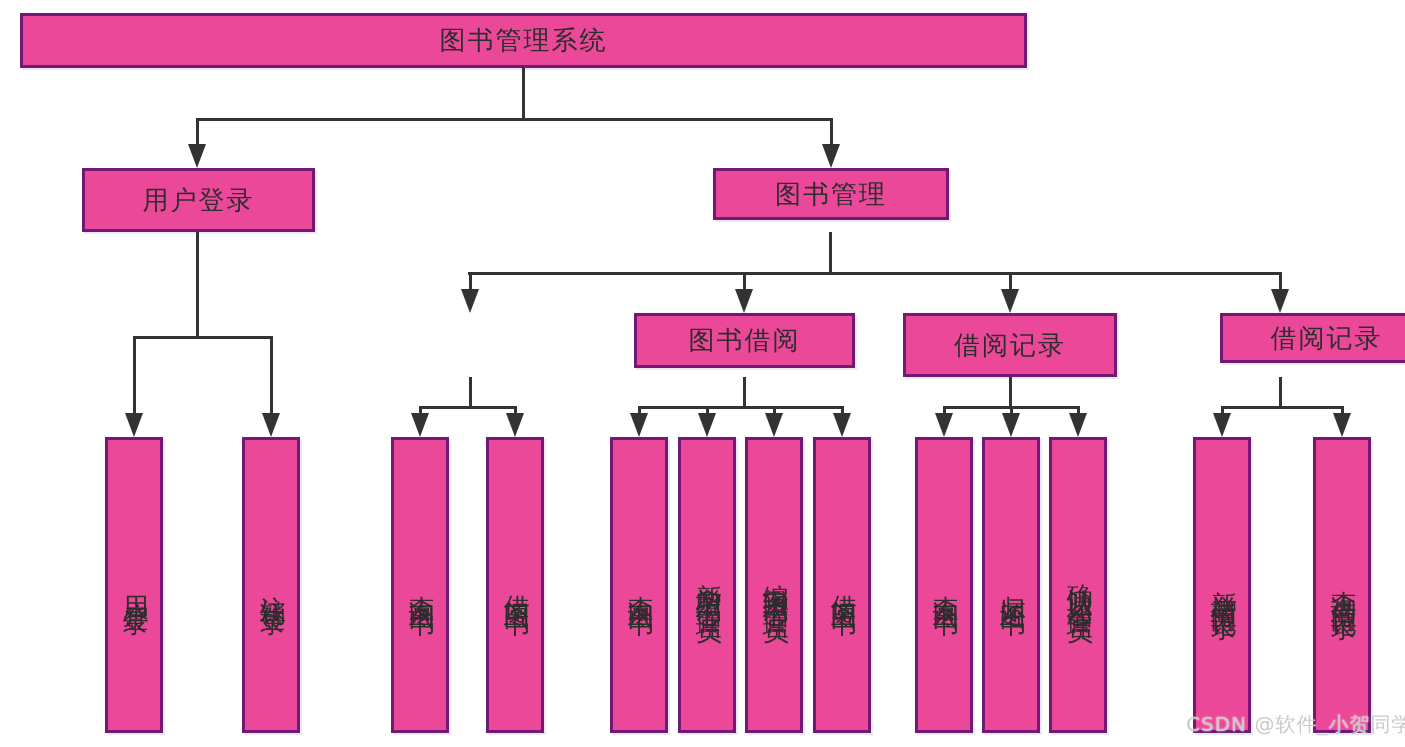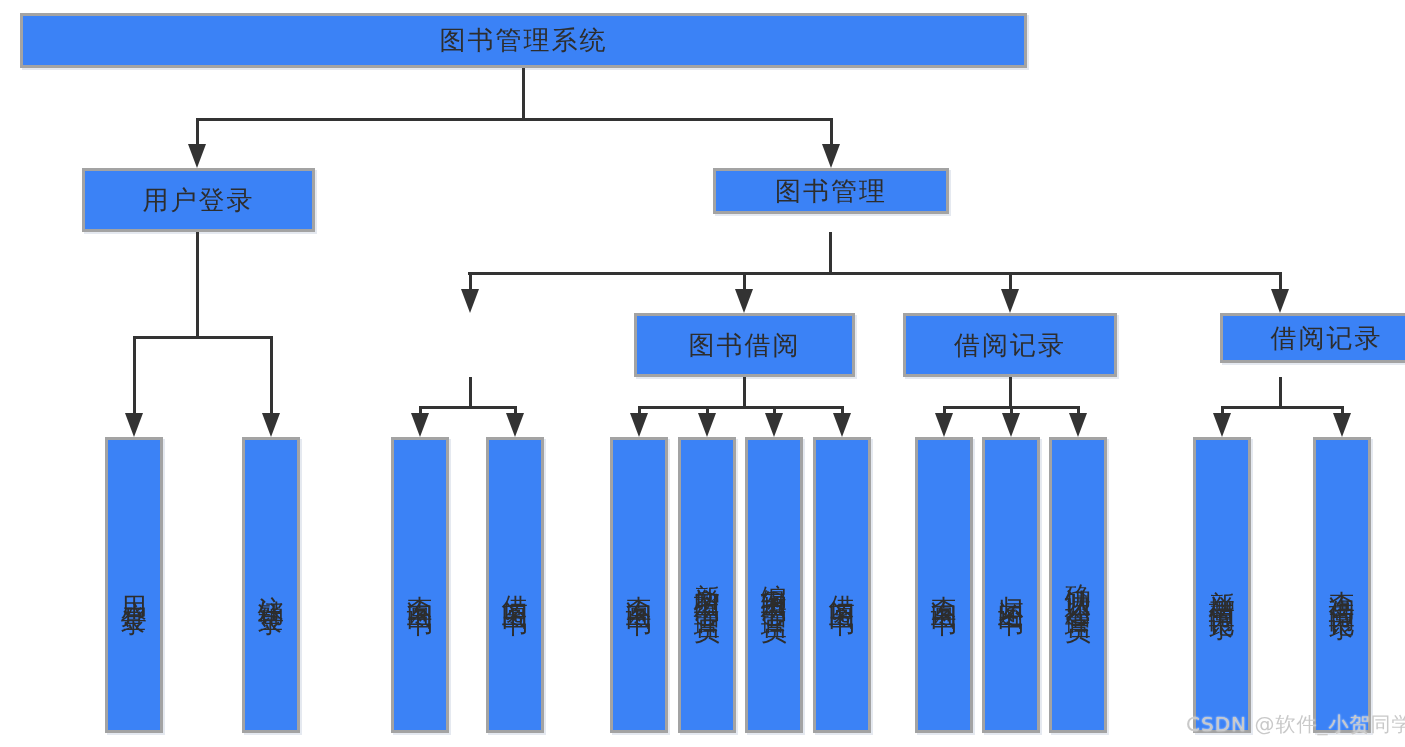--- a/index.html
+++ b/index.html
@@ -2,24 +2,25 @@
 <html><head>
 <meta charset="utf-8">
 <style>
   * { margin:0; padding:0; box-sizing:border-box; }
   html,body { background:#ffffff; }
   .canvas {
     position:relative; width:1405px; height:747px; background:#ffffff;
     font-family:"DejaVu Sans","Liberation Sans",sans-serif; overflow:hidden;
   }
   .node {
-    position:absolute; background:#3b82f6; border:3px solid #a3a3a3;
+    position:absolute; background:#ec4899; border:3px solid #701a75;
     display:flex; align-items:center; justify-content:center;
     color:#2d2d2d; box-shadow:2px 2px 0 rgba(160,175,200,0.28);
     text-align:center;
+    font-family:Liberation Mono, monospace;
   }
   .node.h { font-size:26px; letter-spacing:2px; white-space:nowrap; }
   .node.v {
     writing-mode:vertical-rl; text-orientation:mixed;
     font-size:26px; letter-spacing:5px; line-height:1.1; white-space:nowrap;
   }
   .line { position:absolute; background:#333333; }
   .arrow {
     position:absolute; width:0; height:0;
     border-left:9px solid transparent; border-right:9px solid transparent;
@@ -32,23 +33,23 @@
   }
 </style>
 </head>
 <body>
 
 <div class="canvas">
 
   <div class="node h" style="left:20px;top:13px;width:1007px;height:55px">图书管理系统</div>
 
   <div class="node h" style="left:82px;top:168px;width:233px;height:64px">用户登录</div>
-  <div class="node h" style="left:713px;top:168px;width:236px;height:46px">图书管理</div>
+  <div class="node h" style="left:713px;top:168px;width:236px;height:52px">图书管理</div>
 
-  <div class="node h" style="left:634px;top:313px;width:221px;height:64px">图书借阅</div>
+  <div class="node h" style="left:634px;top:313px;width:221px;height:55px">图书借阅</div>
   <div class="node h" style="left:903px;top:313px;width:214px;height:64px">借阅记录</div>
   <div class="node h" style="left:1220px;top:313px;width:213px;height:50px">借阅记录</div>
 
   <div class="node v" style="left:105px;top:437px;width:58px;height:296px">用户登录</div>
   <div class="node v" style="left:242px;top:437px;width:58px;height:296px">注销登录</div>
   <div class="node v" style="left:391px;top:437px;width:58px;height:296px">查询图书</div>
   <div class="node v" style="left:486px;top:437px;width:58px;height:296px">借阅图书</div>
   <div class="node v" style="left:610px;top:437px;width:58px;height:296px">查询图书</div>
   <div class="node v" style="left:678px;top:437px;width:58px;height:296px">新增图书（管理员）</div>
   <div class="node v" style="left:745px;top:437px;width:58px;height:296px">编辑图书（管理员）</div>

